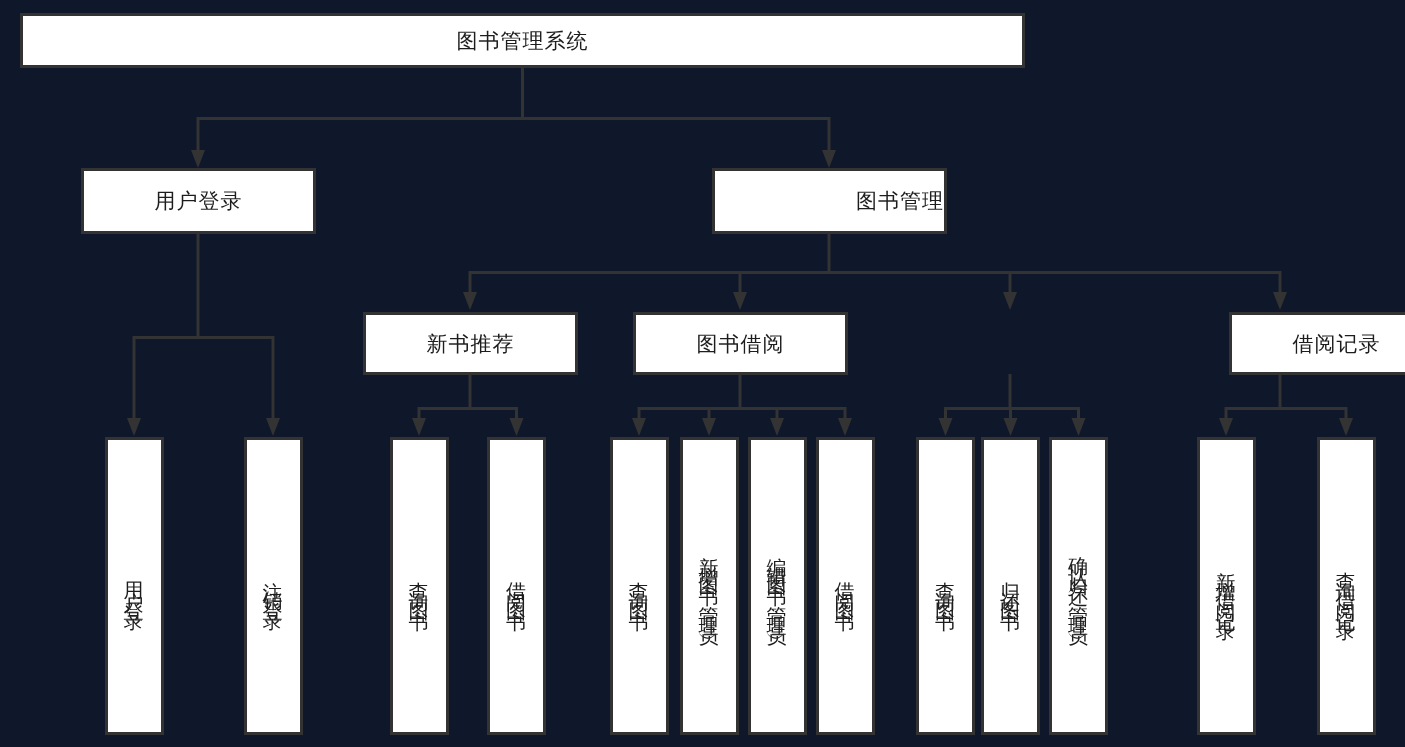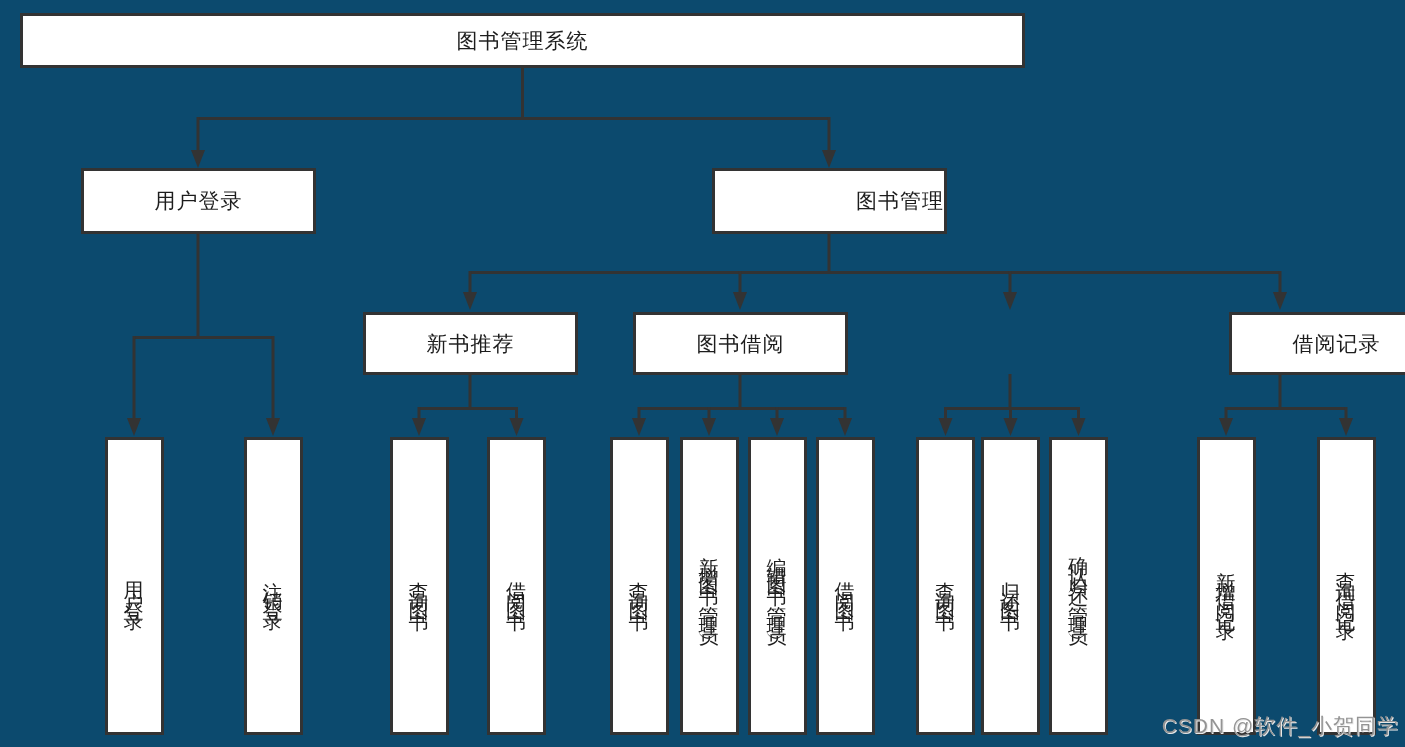--- a/index.html
+++ b/index.html
@@ -5,21 +5,21 @@
   html, body {
     margin: 0;
     padding: 0;
     background: #ffffff;
     font-family: "Liberation Sans", "DejaVu Sans", sans-serif;
   }
   #stage {
     position: relative;
     width: 1405px;
     height: 747px;
-    background: #0c4a6e;
+    background: #0f172a;
     overflow: hidden;
   }
   #connectors {
     position: absolute;
     left: 0;
     top: 0;
     width: 1405px;
     height: 747px;
   }
   #connectors path {
@@ -219,15 +219,14 @@
     <span class="vtext">确认归还（管理员）</span>
   </div>
 
   <div class="node vbox" style="left:1196.5px;">
     <span class="vtext">新增借阅记录</span>
   </div>
   <div class="node vbox" style="left:1316.5px;">
     <span class="vtext">查询借阅记录</span>
   </div>
 
-  <div id="watermark">CSDN @软件_小贺同学</div>
 
 </div>
 
 </body></html>

